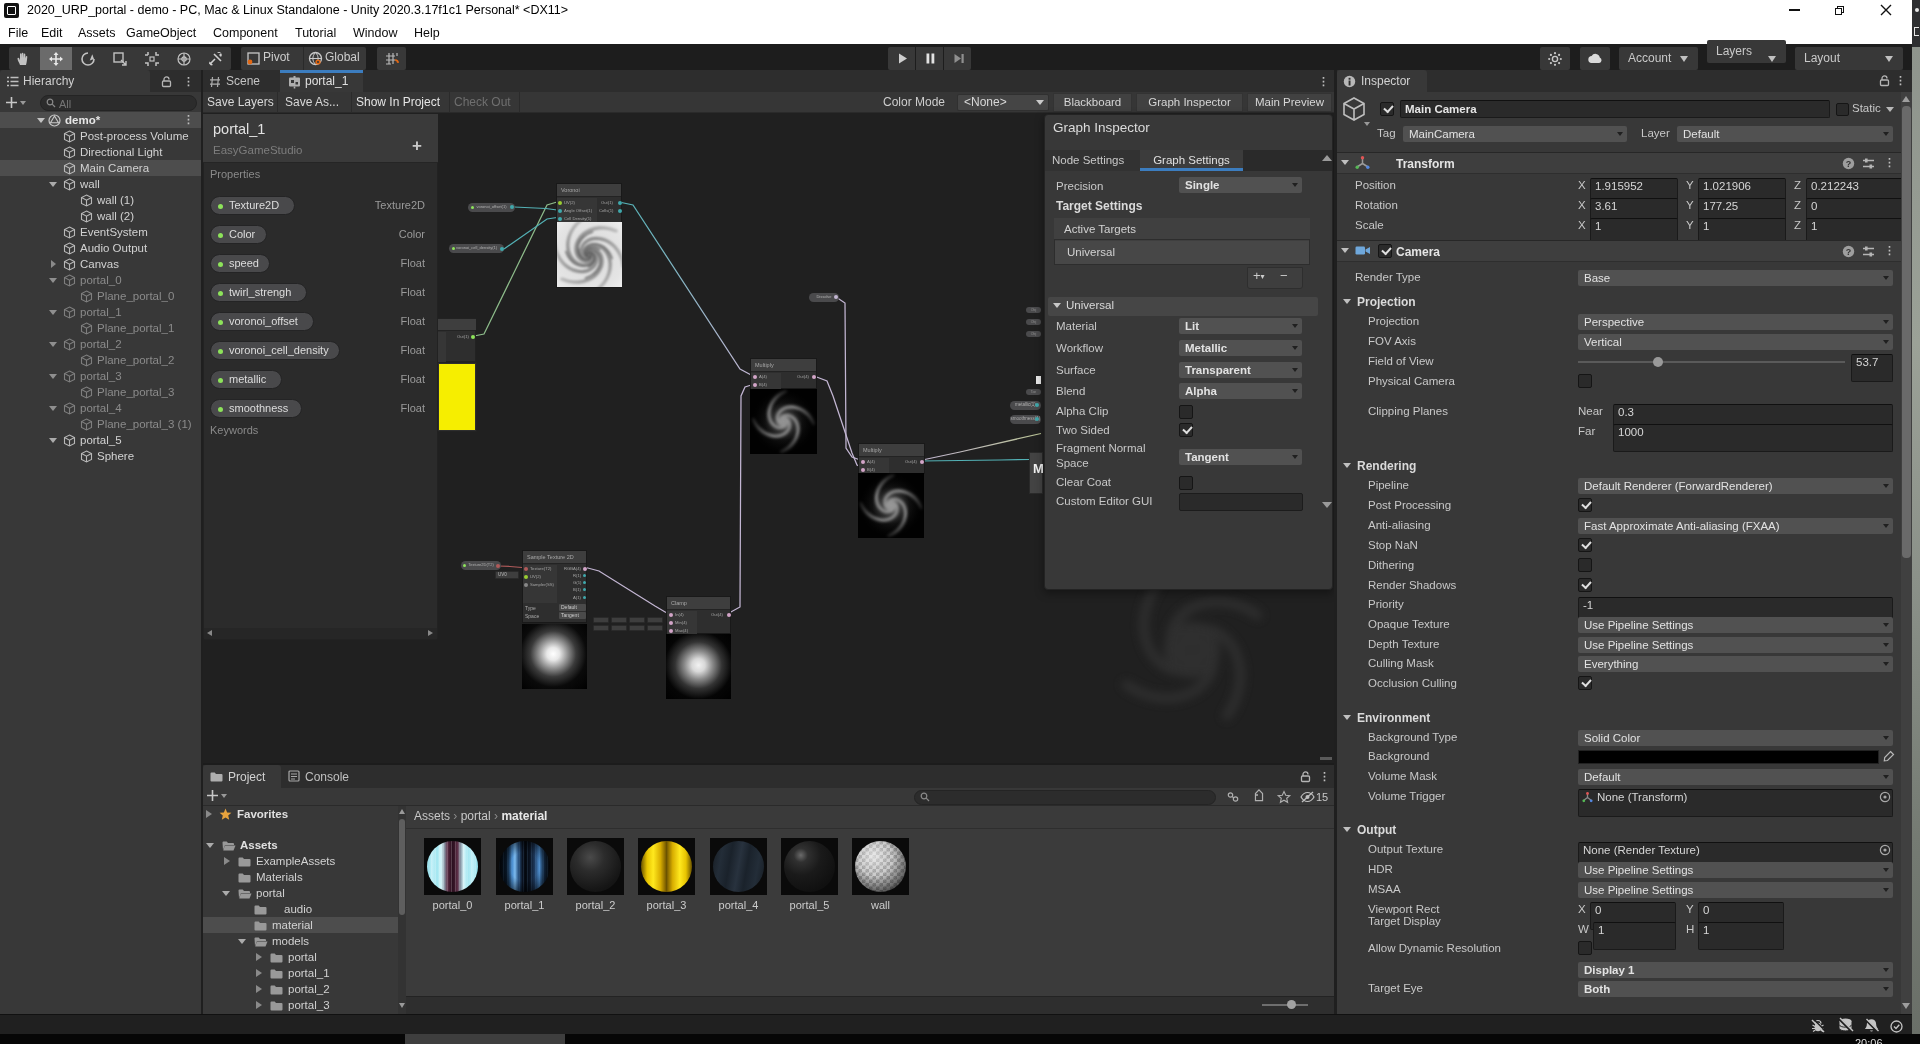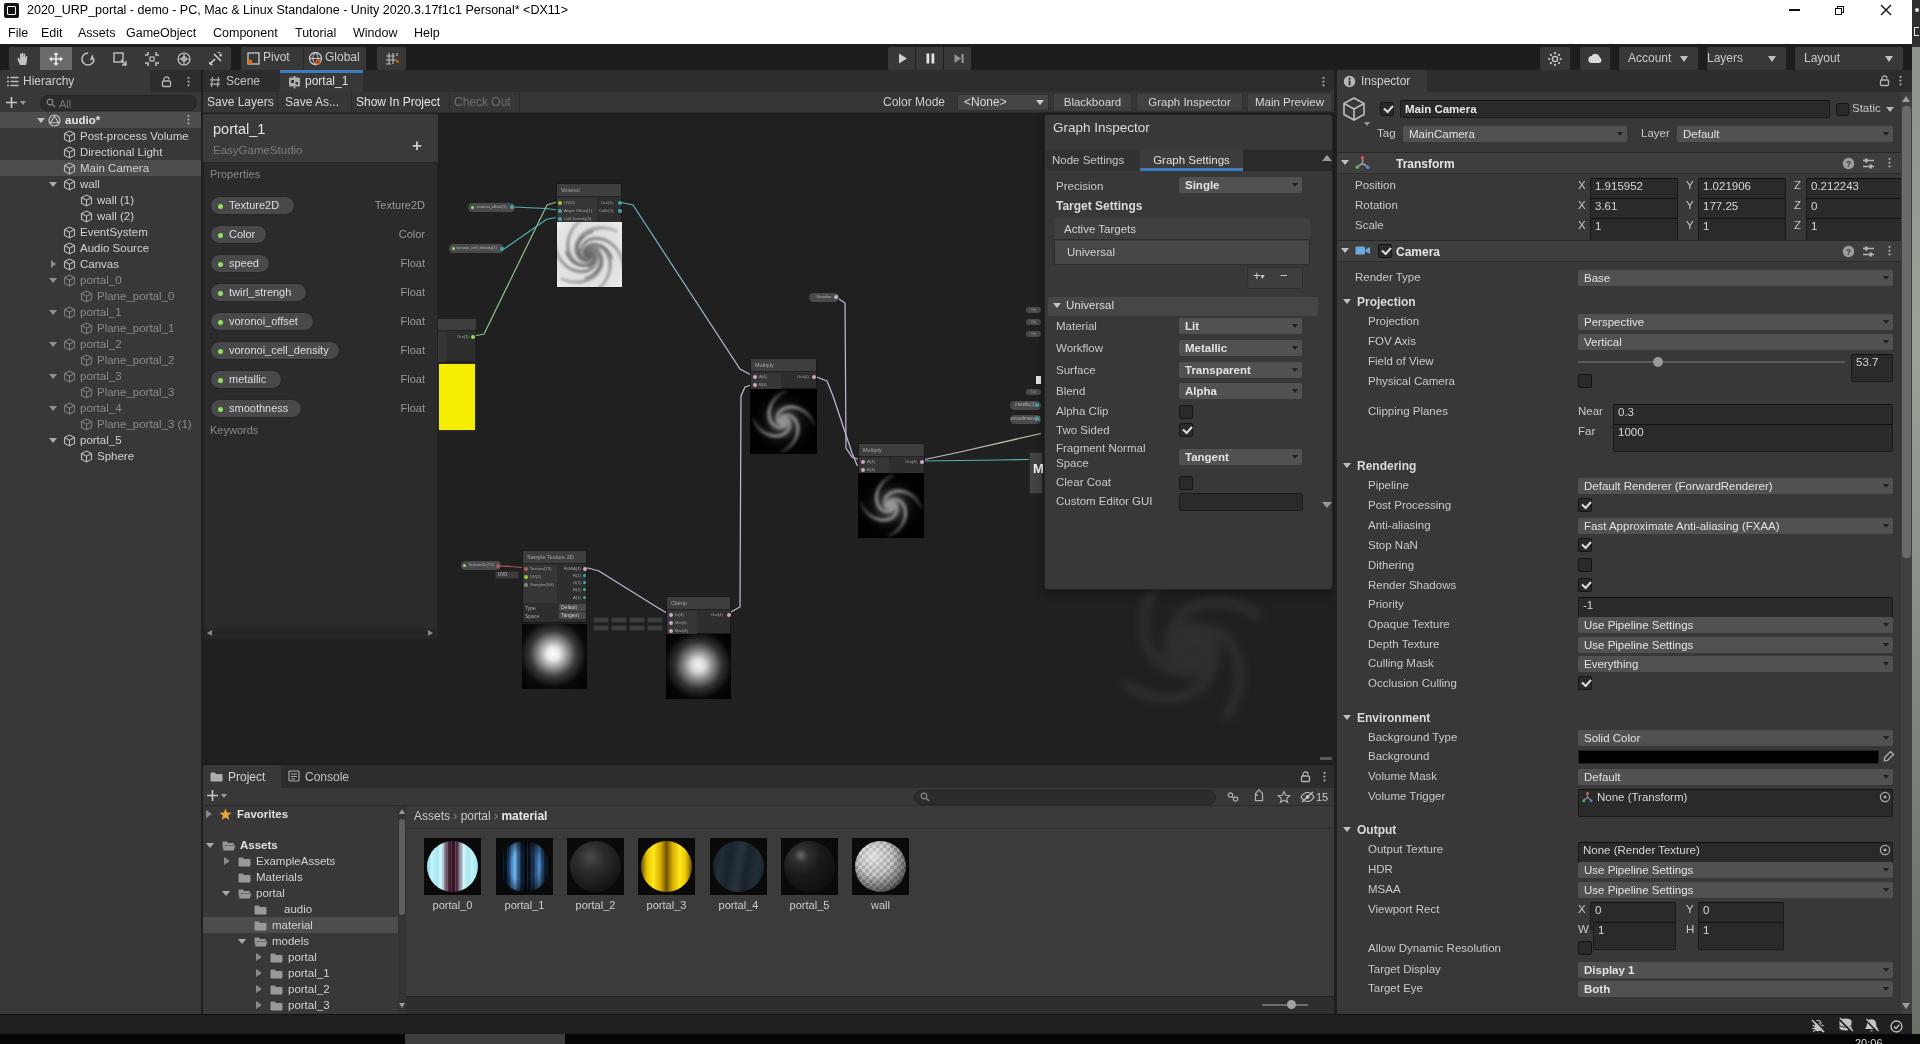--- a/index.html
+++ b/index.html
@@ -127,21 +127,21 @@
       <circle cx="3.9" cy="12.1" r="1.1"></circle>
       <circle cx="12.1" cy="12.1" r="1.1"></circle>
     </g>
   </svg>
 <div class="a" style="left:1580px;top:47px;width:30px;height:23px;background:#383838;border-radius:2px"></div>
 <svg style="left:1586px;top:51px" width="18" height="16">
     <path d="M5 12 a3.5 3.5 0 0 1 .6-6.9 a4.4 4.4 0 0 1 8.2 1.4 a2.9 2.9 0 0 1-.6 5.5 Z" fill="#DADADA"></path>
   </svg>
 <div class="a" style="left:1619px;top:47px;width:79px;height:23px;background:#383838;border-radius:2px;color:#C9C9C9;font-size:12px;line-height:23px;padding-left:9px">Account</div>
 <div class="tri trid" style="left:1680px;top:56px;border-top-color:#C0C0C0"></div>
-<div class="a" style="left:1707px;top:47px;width:79px;height:23px;background:#383838;border-radius:2px;color:#C9C9C9;font-size:12px;line-height:23px;padding-left:0">Layers</div>
+<div class="a" style="left:1707px;top:40px;width:79px;height:23px;background:#383838;border-radius:2px;color:#C9C9C9;font-size:12px;line-height:23px;padding-left:9px">Layers</div>
 <div class="tri trid" style="left:1768px;top:56px;border-top-color:#C0C0C0"></div>
 <div class="a" style="left:1795px;top:47px;width:108px;height:23px;background:#383838;border-radius:2px;color:#C9C9C9;font-size:12px;line-height:23px;padding-left:9px">Layout</div>
 <div class="tri trid" style="left:1885px;top:56px;border-top-color:#C0C0C0"></div>
 
 <div class="a" style="left:0;top:70px;width:201px;height:944px;background:#383838"></div>
 <div class="a" style="left:0;top:70px;width:201px;height:22px;background:#2D2D2D"></div>
 <div class="a" style="left:0;top:70px;width:150px;height:22px;background:#383838;border-radius:3px 3px 0 0"></div>
 <svg style="left:7px;top:76px" width="12" height="11">
     <path d="M0 1.5 h2 M3.5 1.5 h8 M0 5.5 h2 M3.5 5.5 h8 M0 9.5 h2 M3.5 9.5 h8" stroke="#BEBEBE" stroke-width="1.3"></path>
   </svg>
@@ -162,21 +162,21 @@
     <circle cx="4" cy="4" r="2.8" fill="none" stroke="#8A8A8A" stroke-width="1.2"></circle>
     <path d="M6.2 6.2 L9 9" stroke="#8A8A8A" stroke-width="1.2"></path>
   </svg>
 <div class="a" style="left:59px;top:98px;color:#757575;font-size:11px">All</div>
 <div class="a" style="left:0;top:112px;width:201px;height:16px;background:#4D4D4D"></div>
 <div class="tri trid" style="left:37px;top:118px;border-top-width:5px;border-left-width:4px;border-right-width:4px;border-top-color:#C2C2C2"></div>
 <svg width="13" height="13" style="left:48px;top:113.5px">
     <circle cx="6.5" cy="6.5" r="5.5" fill="none" stroke="#C8C8C8" stroke-width="1.2"></circle>
     <path d="M6.5 2 L10.5 8.8 H2.5 Z" fill="none" stroke="#C8C8C8" stroke-width="1.1"></path>
   </svg>
-<div class="row16" style="left:65px;top:112px;font-weight:bold;color:#E6E6E6">audio*</div>
+<div class="row16" style="left:65px;top:112px;font-weight:bold;color:#E6E6E6">demo*</div>
 <div class="ic3" style="left:183px;top:113px">⋮</div>
 <div class="a" style="left:63px;top:128px;width:13px;height:13px">
     <svg width="13" height="13" style="position:absolute;left:0;top:1.5px">
       <path d="M6.5 1 L11.5 3.6 V9.4 L6.5 12 L1.5 9.4 V3.6 Z M1.5 3.6 L6.5 6.2 L11.5 3.6 M6.5 6.2 V12" fill="none" stroke="#B8B8B8" stroke-width="1.1"></path>
     </svg>
   </div>
 <div class="row16" style="left:80px;top:128px">Post-process Volume</div>
 <div class="a" style="left:63px;top:144px;width:13px;height:13px">
     <svg width="13" height="13" style="position:absolute;left:0;top:1.5px">
       <path d="M6.5 1 L11.5 3.6 V9.4 L6.5 12 L1.5 9.4 V3.6 Z M1.5 3.6 L6.5 6.2 L11.5 3.6 M6.5 6.2 V12" fill="none" stroke="#B8B8B8" stroke-width="1.1"></path>
@@ -213,21 +213,21 @@
     <svg width="13" height="13" style="position:absolute;left:0;top:1.5px">
       <path d="M6.5 1 L11.5 3.6 V9.4 L6.5 12 L1.5 9.4 V3.6 Z M1.5 3.6 L6.5 6.2 L11.5 3.6 M6.5 6.2 V12" fill="none" stroke="#B8B8B8" stroke-width="1.1"></path>
     </svg>
   </div>
 <div class="row16" style="left:80px;top:224px">EventSystem</div>
 <div class="a" style="left:63px;top:240px;width:13px;height:13px">
     <svg width="13" height="13" style="position:absolute;left:0;top:1.5px">
       <path d="M6.5 1 L11.5 3.6 V9.4 L6.5 12 L1.5 9.4 V3.6 Z M1.5 3.6 L6.5 6.2 L11.5 3.6 M6.5 6.2 V12" fill="none" stroke="#B8B8B8" stroke-width="1.1"></path>
     </svg>
   </div>
-<div class="row16" style="left:80px;top:240px">Audio Source</div>
+<div class="row16" style="left:80px;top:240px">Audio Output</div>
 <div class="tri trir" style="left:51px;top:260px;border-left-width:5px;border-top-width:4px;border-bottom-width:4px"></div>
 <div class="a" style="left:63px;top:256px;width:13px;height:13px">
     <svg width="13" height="13" style="position:absolute;left:0;top:1.5px">
       <path d="M6.5 1 L11.5 3.6 V9.4 L6.5 12 L1.5 9.4 V3.6 Z M1.5 3.6 L6.5 6.2 L11.5 3.6 M6.5 6.2 V12" fill="none" stroke="#B8B8B8" stroke-width="1.1"></path>
     </svg>
   </div>
 <div class="row16" style="left:80px;top:256px">Canvas</div>
 <div class="tri trid" style="left:49px;top:278px;border-top-width:5px;border-left-width:4px;border-right-width:4px;border-top-color:#8F8F8F"></div>
 <div class="a" style="left:63px;top:272px;width:13px;height:13px">
     <svg width="13" height="13" style="position:absolute;left:0;top:1.5px">
@@ -928,21 +928,21 @@
 <div class="lb" style="left:1578px;top:903px">X</div>
 <div class="fld" style="left:1590px;top:902px;width:86px">0</div>
 <div class="lb" style="left:1686px;top:903px">Y</div>
 <div class="fld" style="left:1698px;top:902px;width:86px">0</div>
 <div class="lb" style="left:1578px;top:923px">W</div>
 <div class="fld" style="left:1593px;top:922px;width:83px">1</div>
 <div class="lb" style="left:1686px;top:923px">H</div>
 <div class="fld" style="left:1698px;top:922px;width:86px">1</div>
 <div class="lb" style="left:1368px;top:942px">Allow Dynamic Resolution</div>
 <div class="cb" style="left:1578px;top:941px"></div>
-<div class="lb" style="left:1368px;top:963px">Target Display</div>
+<div class="lb" style="left:1368px;top:915px">Target Display</div>
 <div class="dd" style="left:1578px;top:962px;width:315px;font-weight:bold;">Display 1<i></i></div>
 <div class="lb" style="left:1368px;top:982px">Target Eye</div>
 <div class="dd" style="left:1578px;top:981px;width:315px;font-weight:bold;">Both<i></i></div>
 <div class="a" style="left:1901px;top:92px;width:11px;height:922px;background:#404040"></div>
 <div class="tri trid" style="left:1902px;top:96px;border-top-width:6px;border-left-width:4.5px;border-right-width:4.5px;border-top-color:#9E9E9E;transform:rotate(180deg)"></div>
 <div class="a" style="left:1902px;top:106px;width:9px;height:452px;background:#6A6A6A;border-radius:4px"></div>
 <div class="tri trid" style="left:1902px;top:1003px;border-top-width:6px;border-left-width:4.5px;border-right-width:4.5px;border-top-color:#9E9E9E"></div>
 
 <div class="a" style="left:0;top:1014px;width:1912px;height:20px;background:#202020;border-top:1px solid #111"></div>
 <div class="a" style="left:0;top:1034px;width:1912px;height:10px;background:#060606"></div>

